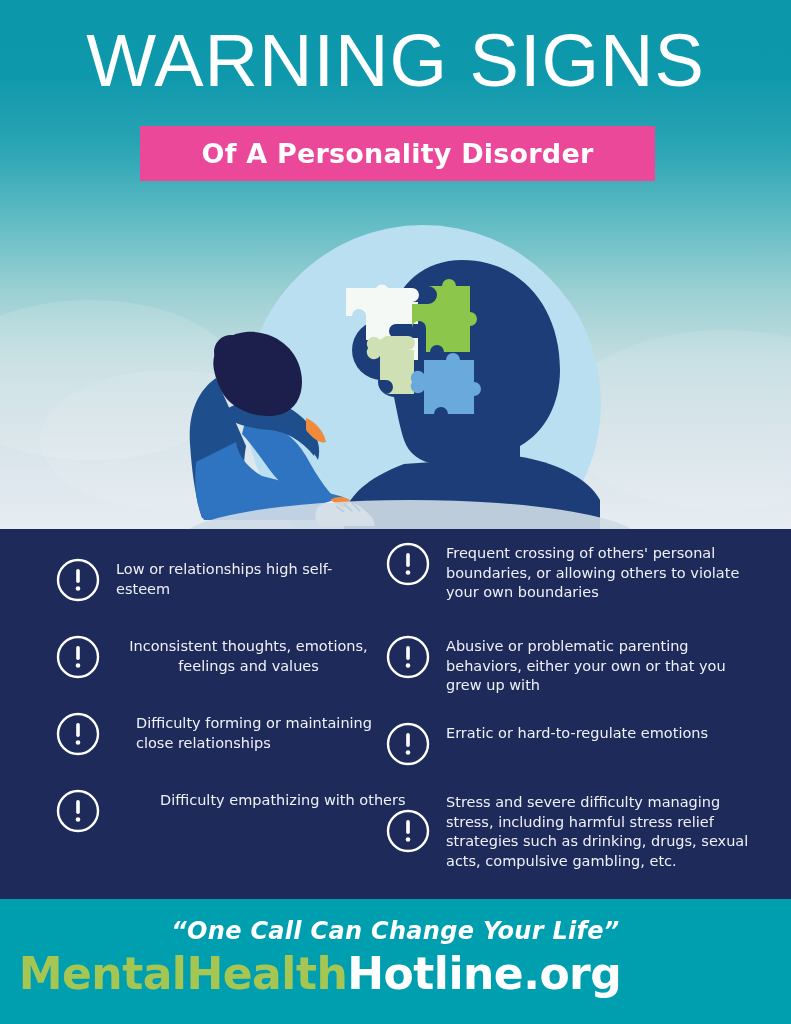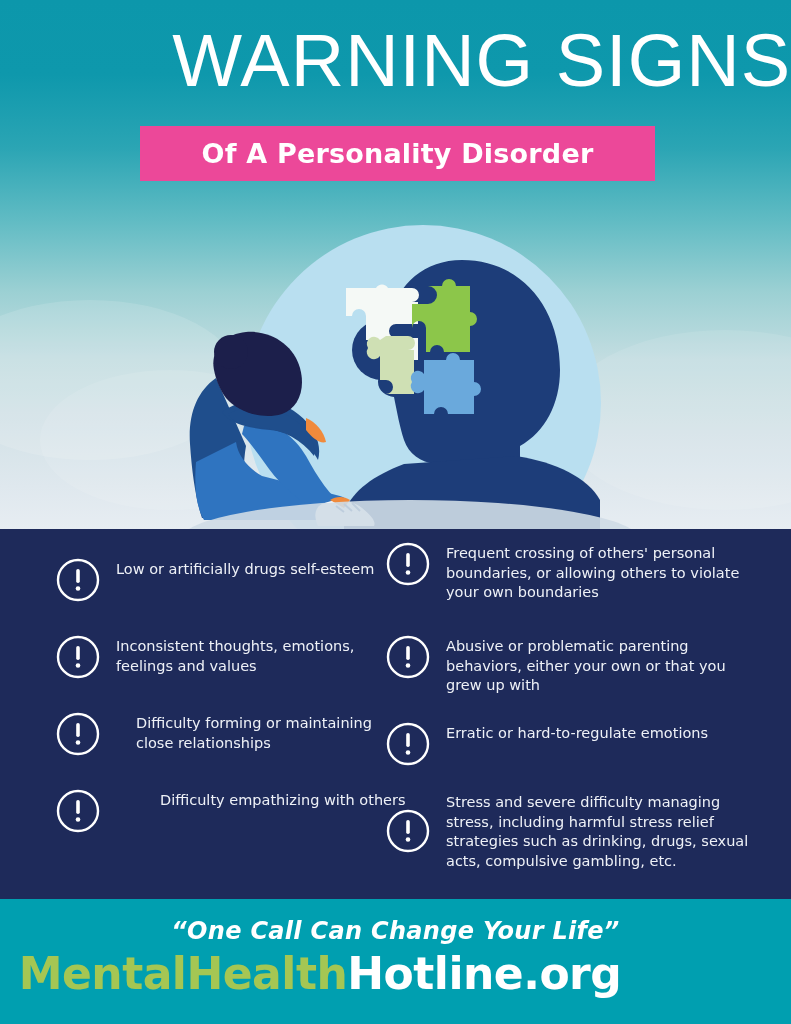--- a/index.html
+++ b/index.html
@@ -27,21 +27,21 @@
         #e7edf2 100%);
   }
   .cloudA,.cloudB,.cloudC{position:absolute;border-radius:50%;background:rgba(255,255,255,.13);}
   .cloudA{left:-60px;top:300px;width:300px;height:160px;}
   .cloudB{left:40px;top:370px;width:260px;height:140px;background:rgba(255,255,255,.10);}
   .cloudC{left:560px;top:330px;width:330px;height:180px;background:rgba(255,255,255,.10);}
 
   
   .title{
     position:absolute;left:0;top:22px;width:791px;
-    text-align:right;color:#ffffff;
+    text-align:center;color:#ffffff;
     font-size:74px;line-height:78px;
     font-weight:300;letter-spacing:1px;
     font-family:"Liberation Sans","DejaVu Sans",sans-serif;
     white-space:nowrap;
   }
   .subbar{
     position:absolute;left:140px;top:126px;width:515px;height:55px;
     background:#ec4899;
     display:flex;align-items:center;justify-content:center;
   }
@@ -202,24 +202,24 @@
     <div class="col col-left">
 
       <div class="sign" style="top:28px;">
         <span class="sign-icon">
           <svg viewBox="0 0 46 46">
               <circle cx="23" cy="23" r="20" fill="none" stroke="#ffffff" stroke-width="2.4"></circle>
               <rect x="21.2" y="12" width="3.6" height="14" rx="1.8" fill="#ffffff"></rect>
               <circle cx="23" cy="31.5" r="2.3" fill="#ffffff"></circle>
             </svg>
         </span>
-        <span class="sign-text">Low or artificially drugs self-esteem</span>
-      </div>
-
-      <div class="sign" style="top:105px;">
+        <span class="sign-text">Low or relationships high self-esteem</span>
+      </div>
+
+      <div class="sign" style="top:105px;text-align:center;">
         <span class="sign-icon">
           <svg viewBox="0 0 46 46">
               <circle cx="23" cy="23" r="20" fill="none" stroke="#ffffff" stroke-width="2.4"></circle>
               <rect x="21.2" y="12" width="3.6" height="14" rx="1.8" fill="#ffffff"></rect>
               <circle cx="23" cy="31.5" r="2.3" fill="#ffffff"></circle>
             </svg>
         </span>
         <span class="sign-text">Inconsistent thoughts, emotions, feelings and values</span>
       </div>
 

